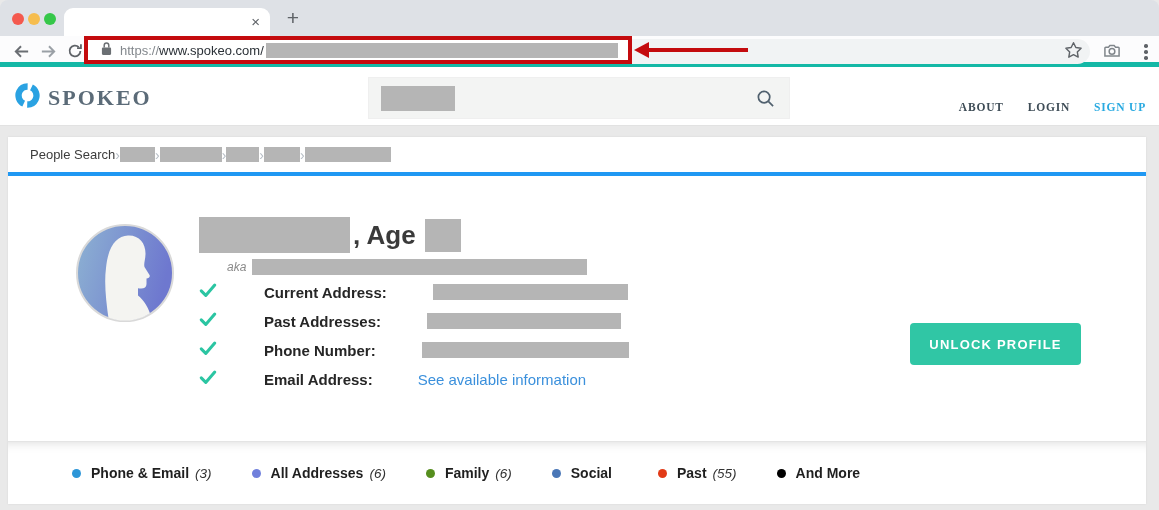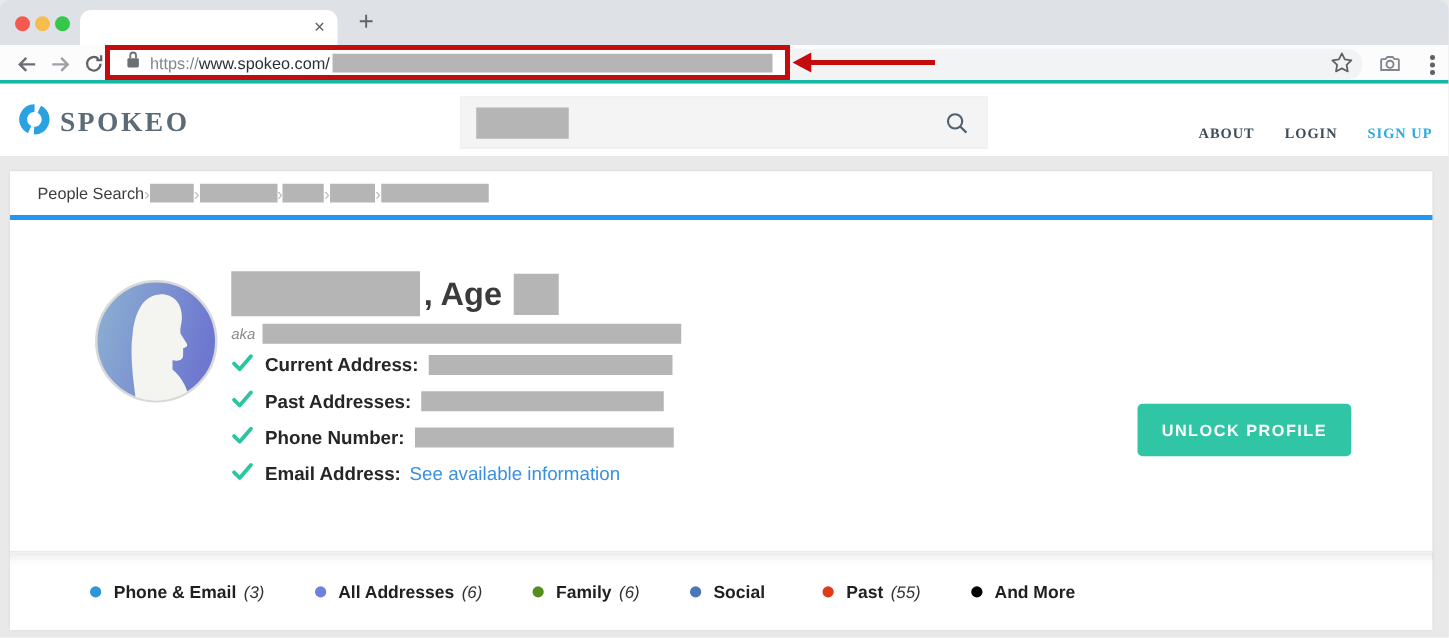--- a/index.html
+++ b/index.html
@@ -10,21 +10,21 @@
   
   .tabbar { position:absolute; left:0; top:0; width:100%; height:36px; background:#dee1e6; border-radius:8px 8px 0 0; }
   .tl { position:absolute; top:13px; width:12px; height:12px; border-radius:50%; }
   .tl-red    { left:12px;  background:var(--tl-red,#f4594e); }
   .tl-yellow { left:28px;  background:var(--tl-yellow,#f6bd4e); }
   .tl-green  { left:44px;  background:var(--tl-green,#35c749); }
   .tab { position:absolute; left:64px; top:8px; width:206px; height:28px; background:#ffffff; border-radius:9px 9px 0 0; }
   .tab-close { position:absolute; right:10px; top:5px; font-size:15px; color:#5f6368; line-height:18px; cursor:default; }
   .newtab { position:absolute; left:280px; top:5px; width:26px; height:26px; font-size:21px; color:#5f6368; text-align:center; line-height:25px; }
 
-  .toolbar { position:absolute; left:0; top:36px; width:100%; height:31px; background:#fcfcfd; border-bottom:3px solid #14b8a6; }
+  .toolbar { position:absolute; left:0; top:36px; width:100%; height:31px; background:#fcfcfd; border-bottom:5px solid #14b8a6; }
   .navbtn { position:absolute; top:6px; width:20px; height:20px; }
   .omnibox { position:absolute; left:88px; top:3px; width:1002px; height:25px; background:#f1f3f4; border-radius:13px; }
   .urlbox { position:absolute; left:84px; top:0px; width:548px; height:28px; background:#ffffff;
             border:4px solid var(--red,#c40b0e); display:flex; align-items:center; padding-left:13px; }
   .urlbox .scheme { color:#83888d; font-size:13px; margin-left:8px; }
   .urlbox .host { color:#2b3137; font-size:13px; }
   .url-redaction { height:15px; flex:1 1 auto; margin:0 10px 0 2px; background:var(--redaction,#b5b5b5); }
   .arrow-line { position:absolute; left:648px; top:12px; width:100px; height:4px; background:var(--red,#c40b0e); }
   .arrow-head { position:absolute; left:634px; top:6px; width:0; height:0;
                 border-right:15px solid var(--red,#c40b0e); border-top:8px solid transparent; border-bottom:8px solid transparent; }
@@ -48,30 +48,30 @@
   .page { position:absolute; left:0; top:127px; width:100%; height:383px; padding:10px 13px 6px 8px; }
   .card { background:#ffffff; width:100%; height:100%; box-shadow:0 0 2px rgba(0,0,0,.08); }
 
   .breadcrumb { height:35px; display:flex; align-items:center; padding-left:22px; font-size:13px; color:#3c3c3c; }
   .breadcrumb .sep { color:#b7bec6; font-size:14px; }
   .crumb-box { height:15px; background:var(--redaction,#b5b5b5); }
   .blue-line { height:4px; background:var(--blueline,#2098f3); }
 
   .profile { position:relative; height:265px; }
   .avatar { position:absolute; left:67px; top:47px; width:100px; height:100px; }
-  .info { position:absolute; left:177px; top:41px; }
+  .info { position:absolute; left:191px; top:41px; }
   .name-row { display:flex; align-items:center; }
   .name-redaction { width:151px; height:36px; background:var(--redaction,#b5b5b5); }
   .age-label { font-size:26px; font-weight:700; color:#3a3a3a; margin:0 9px 0 3px; }
   .age-redaction { width:36px; height:33px; background:var(--redaction,#b5b5b5); }
   .aka-row { display:flex; align-items:center; margin-top:6px; }
-  .aka-label { font-style:italic; font-size:12px; color:#8a8a8a; }
+  .aka-label { font-style:italic; font-size:12px; color:#8a8a8a;margin-left:28px; }
   .aka-redaction { width:335px; height:16px; margin-left:6px; background:var(--redaction,#b5b5b5); }
   .details { margin-top:8px; }
-  .detail-row { display:flex; align-items:center; height:18px; margin-bottom:11px; }
+  .detail-row { display:flex; align-items:center; height:18px; margin-bottom:11px;gap:38px; }
   .detail-label { font-size:15px; font-weight:700; color:#262626; margin-left:9px; }
   .detail-redaction { height:16px; background:var(--redaction,#b5b5b5); margin-left:8px; }
   .detail-link { font-size:15px; color:var(--link,#3b90dc); text-decoration:none; margin-left:7px; }
   .unlock-btn { position:absolute; left:902px; top:111px; width:171px; height:42px; background:var(--teal,#30c6a5);
                 border:none; border-radius:4px; color:#ffffff; font-family:"Liberation Sans",sans-serif;
                 font-size:13px; font-weight:700; letter-spacing:1.2px; cursor:pointer;margin-top:36px; }
 
   .legend { height:63px; border-top:1px solid #e4e4e4; box-shadow:inset 0 12px 12px -12px rgba(0,0,0,.16);
             display:flex; align-items:center; padding-left:64px; gap:40px; }
   .legend-item { display:flex; align-items:center; gap:10px; cursor:pointer; }

